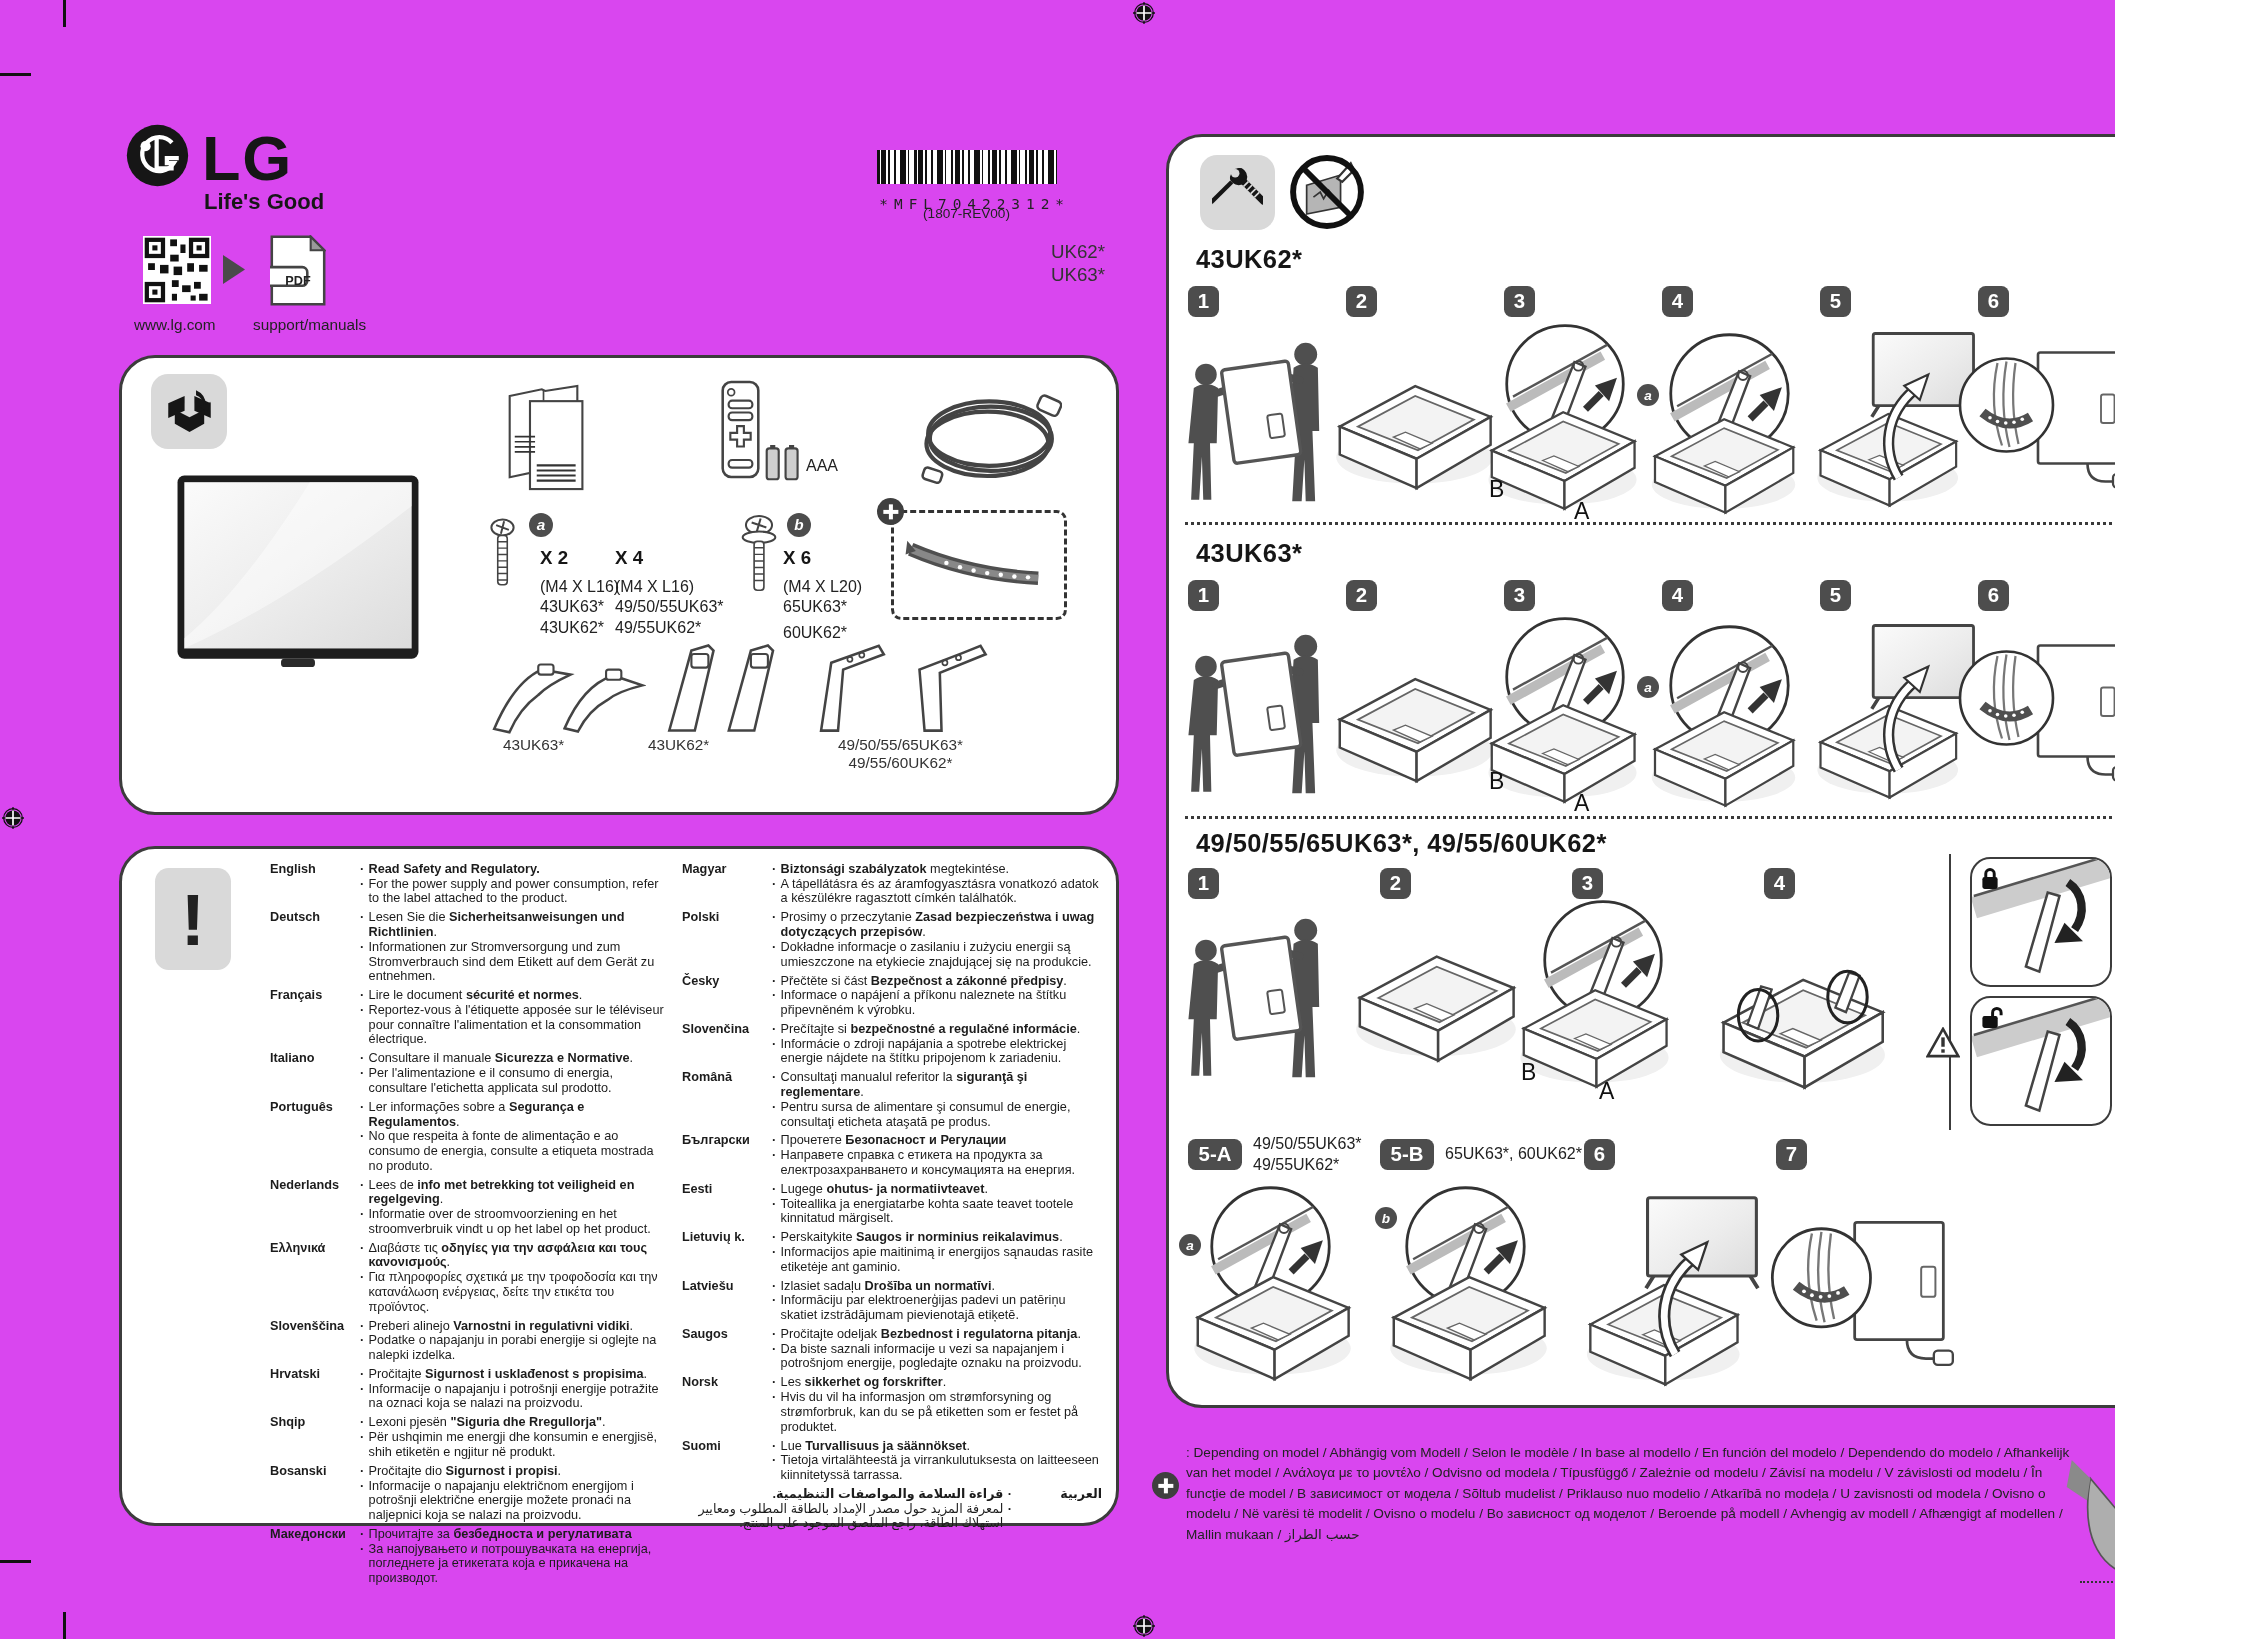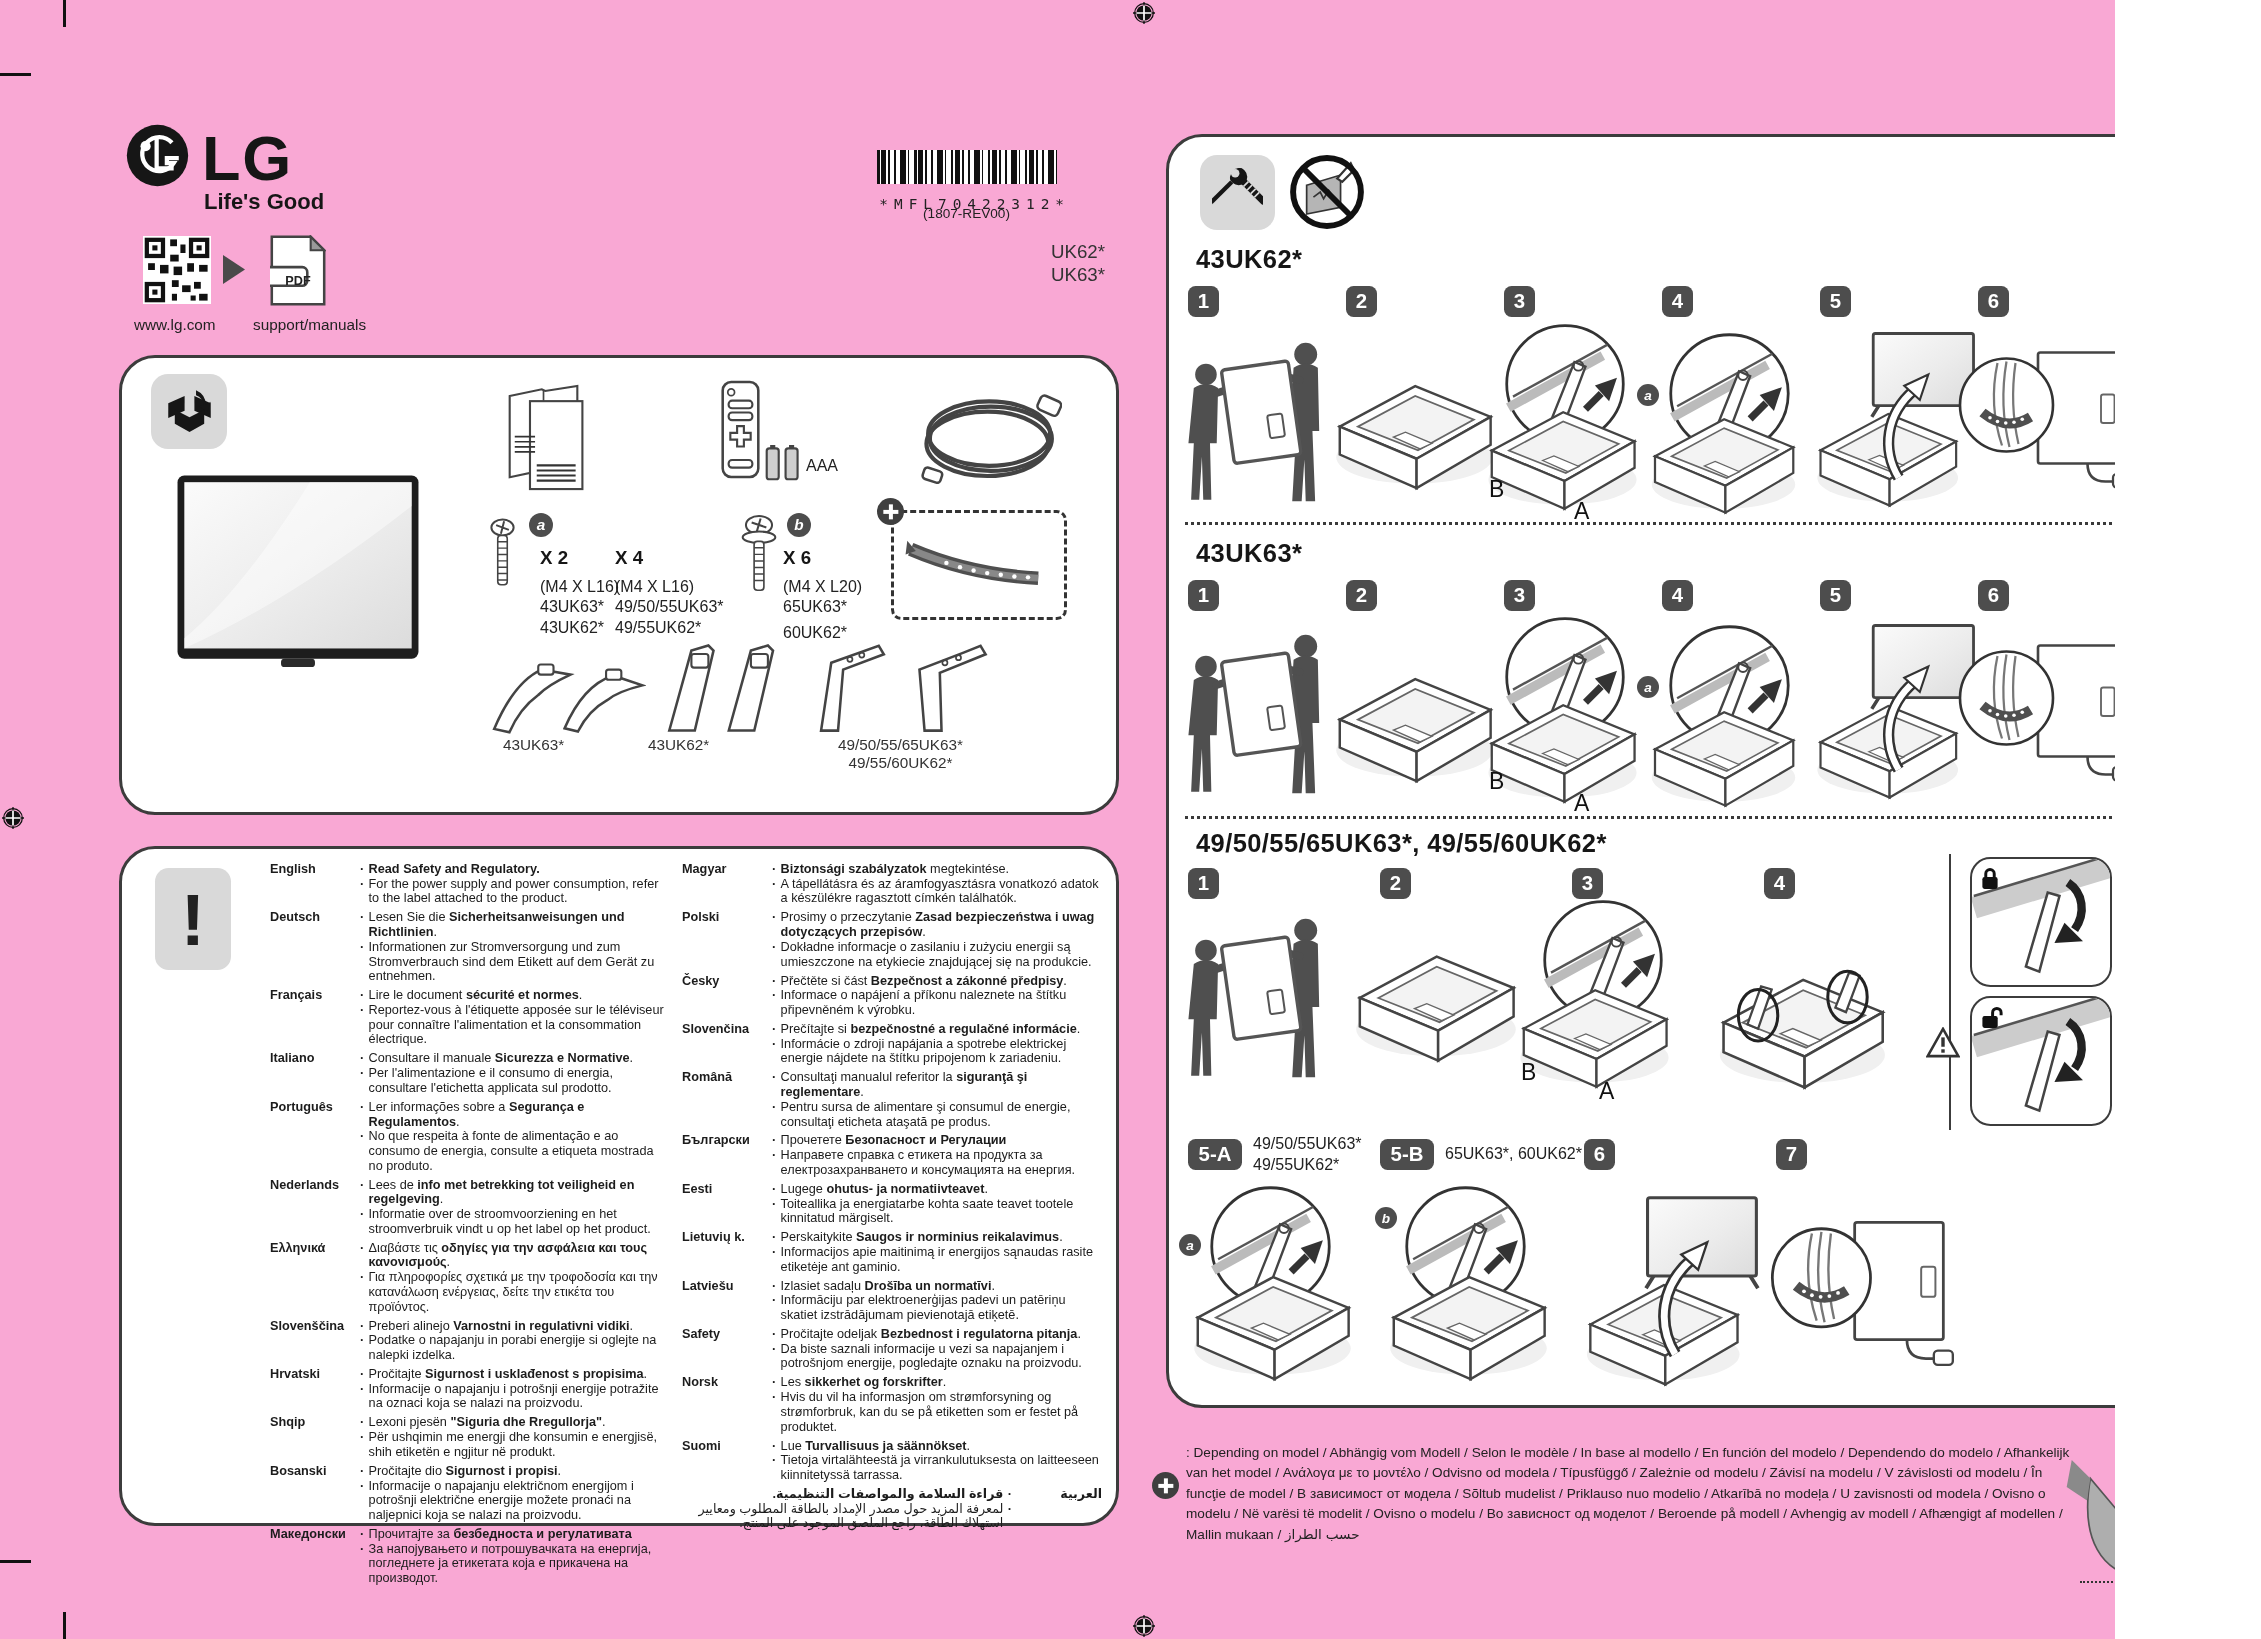--- a/index.html
+++ b/index.html
@@ -1,16 +1,16 @@
 <!DOCTYPE html>
 <html style="font-size:13.6px"><head>
 <meta charset="utf-8">
 <style>
   html,body{margin:0;padding:0;background:#fff;}
-  #page{position:relative;width:2115px;height:1639px;background:#f9a8d4;overflow:hidden;
+  #page{position:relative;width:2115px;height:1639px;background:#d946ef;overflow:hidden;
         font-family:"Liberation Sans","DejaVu Sans",sans-serif;color:#1c1c1c;}
   .abs{position:absolute;}
   
   .tick{background:#111;}
   .regmark{width:22px;height:22px;}
   
   .lg-word{font-size:63px;font-weight:bold;letter-spacing:1.7px;color:#161616;line-height:1;}
   .lg-tag{font-size:22px;font-weight:bold;color:#161616;}
   .cap{font-size:15.3px;color:#222;}
   
@@ -524,21 +524,21 @@
         </div>
       </div>
       <div class="lang-row">
         <div class="lang-label">Latviešu</div>
         <div class="lang-text">
           <div class="bullet"><span>Izlasiet sadaļu </span><b>Drošība un normatīvi</b><span>.</span></div>
           <div class="bullet">Informāciju par elektroenerģijas padevi un patēriņu skatiet izstrādājumam pievienotajā etiķetē.</div>
         </div>
       </div>
       <div class="lang-row">
-        <div class="lang-label">Safety</div>
+        <div class="lang-label">Saugos</div>
         <div class="lang-text">
           <div class="bullet"><span>Pročitajte odeljak </span><b>Bezbednost i regulatorna pitanja</b><span>.</span></div>
           <div class="bullet">Da biste saznali informacije u vezi sa napajanjem i potrošnjom energije, pogledajte oznaku na proizvodu.</div>
         </div>
       </div>
       <div class="lang-row">
         <div class="lang-label">Norsk</div>
         <div class="lang-text">
           <div class="bullet"><span>Les </span><b>sikkerhet og forskrifter</b><span>.</span></div>
           <div class="bullet">Hvis du vil ha informasjon om strømforsyning og strømforbruk, kan du se på etiketten som er festet på produktet.</div>

